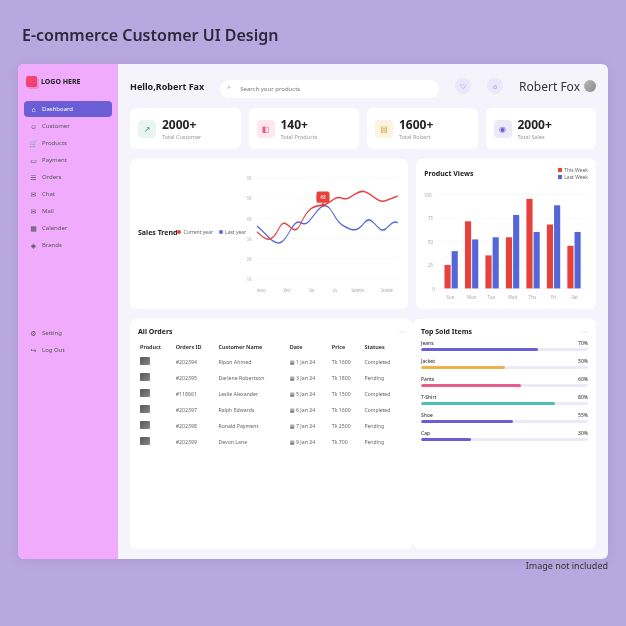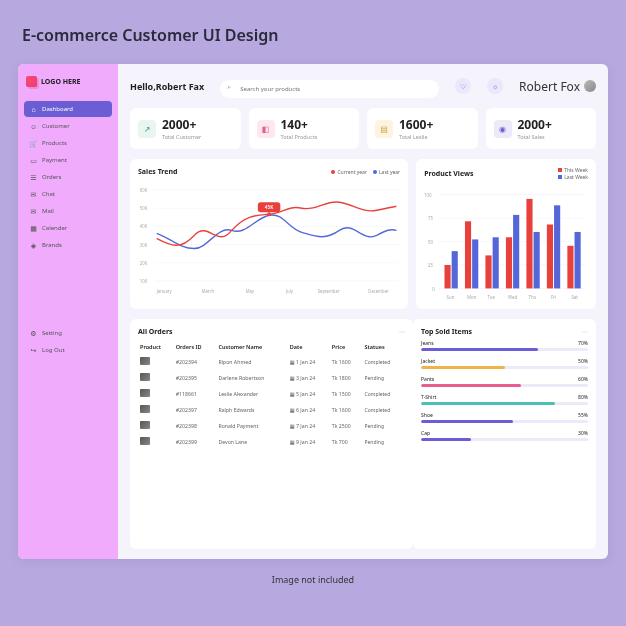--- a/index.html
+++ b/index.html
@@ -1,19 +1,19 @@
 <!DOCTYPE html>
 <html><head>
 <meta charset="utf-8">
 <style>
 *{box-sizing:border-box;margin:0;padding:0;font-family:system-ui,-apple-system,sans-serif}
 body{background:#b8a8e0;width:626px;height:626px;overflow:hidden}
 .outer{padding:24px 18px}
 .page-title{font-size:16px;font-weight:600;color:#2a2a3a;margin-bottom:18px;margin-left:4px}
-.disclaimer{text-align:center;font-size:9px;color:#333;margin-top:14px}
+.disclaimer{text-align:right;font-size:9px;color:#333;}
 .app{background:#f5f3fb;border-radius:6px;width:590px;height:495px;display:flex;overflow:hidden;box-shadow:0 2px 12px rgba(0,0,0,0.08)}
 .sidebar{width:100px;background:#f0abfc;padding:10px 6px;display:flex;flex-direction:column}
 .logo{display:flex;align-items:center;gap:4px;margin-bottom:12px;padding:2px}
 .logo-mark{width:11px;height:11px;background:linear-gradient(135deg,#ff4d6d,#d63384);border-radius:2px;position:relative}
 .logo-mark::after{content:"";position:absolute;left:2px;top:2px;width:11px;height:11px;background:rgba(255,77,109,.35);border-radius:2px}
 .logo-text{font-size:7px;font-weight:700;color:#222}
 .nav{flex:1;display:flex;flex-direction:column;gap:1px}
 .nav-item{display:flex;align-items:center;gap:5px;padding:4px 6px;border-radius:4px;font-size:6px;color:#555;cursor:pointer}
 .nav-item.active{background:#6b5dd3;color:#fff}
 .nav-item .ico{width:7px;height:7px;display:flex;align-items:center;justify-content:center;font-size:7px}
@@ -31,21 +31,21 @@
 .kpi{flex:1;background:#fff;border-radius:6px;padding:8px;display:flex;align-items:center;gap:6px}
 .kpi-ico{width:18px;height:18px;border-radius:4px;display:flex;align-items:center;justify-content:center;font-size:8px}
 .kpi-ico.c1{background:#e8f5f0;color:#2d9d78}
 .kpi-ico.c2{background:#fde8ef;color:#e85d8e}
 .kpi-ico.c3{background:#fcf3e0;color:#d4a23c}
 .kpi-ico.c4{background:#eceaf9;color:#6b5dd3}
 .kpi-val{font-size:12px;font-weight:700;color:#222}
 .kpi-lab{font-size:5.5px;color:#999}
 .charts{display:flex;gap:8px}
 .card{background:#fff;border-radius:6px;padding:8px}
-.sales-card{flex:1.6;height:150px;display:flex;flex-direction:column}
+.sales-card{flex:1.6;height:150px;display:flex;flex-direction:row}
 .views-card{flex:1;height:150px;display:flex;flex-direction:column}
 .card-head{display:flex;align-items:center;justify-content:space-between;margin-bottom:4px}
 .card-title{font-size:7px;font-weight:700;color:#222}
 .legend{display:flex;gap:6px;font-size:5px;color:#666;align-items:center}
 .legend .dot{width:4px;height:4px;border-radius:50%;display:inline-block;margin-right:2px}
 .legend .sq{width:4px;height:4px;display:inline-block;margin-right:2px}
 .chart-body{flex:1;position:relative}
 .sales-svg{width:100%;height:100%}
 .yaxis text,.xaxis text{font-size:4.5px;fill:#aaa}
 .grid line{stroke:#f0f0f3;stroke-width:.5}
@@ -164,21 +164,21 @@
           <div class="kpi-ico c2">◧</div>
           <div>
               <div class="kpi-val">140+</div>
               <div class="kpi-lab">Total Products</div>
             </div>
         </div>
         <div class="kpi">
           <div class="kpi-ico c3">▤</div>
           <div>
               <div class="kpi-val">1600+</div>
-              <div class="kpi-lab">Total Leslie</div>
+              <div class="kpi-lab">Total Robert</div>
             </div>
         </div>
         <div class="kpi">
           <div class="kpi-ico c4">◉</div>
           <div>
               <div class="kpi-val">2000+</div>
               <div class="kpi-lab">Total Sales</div>
             </div>
         </div>
       </div>

